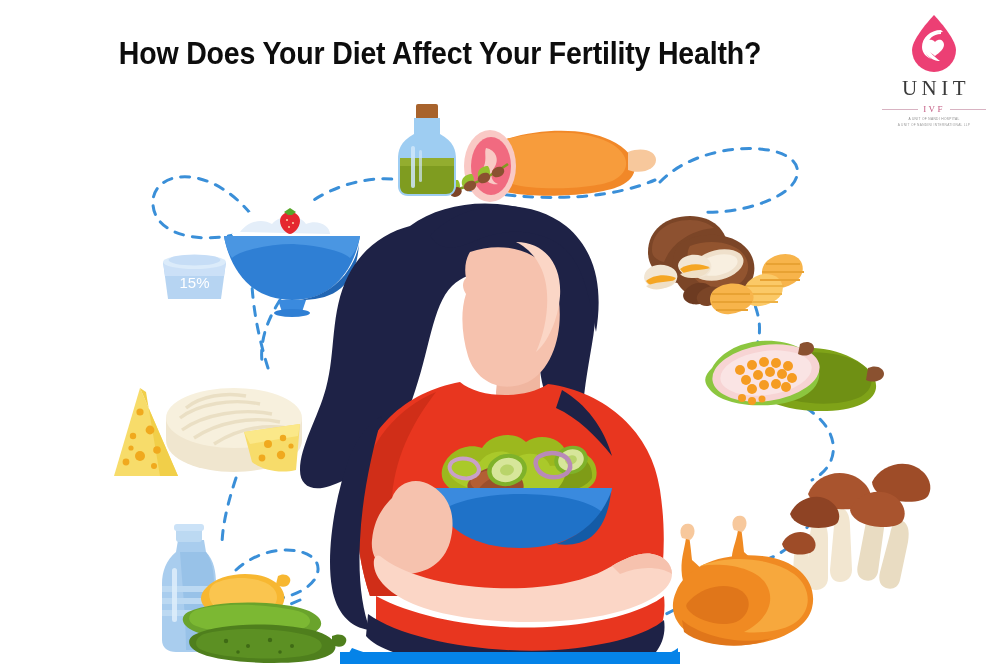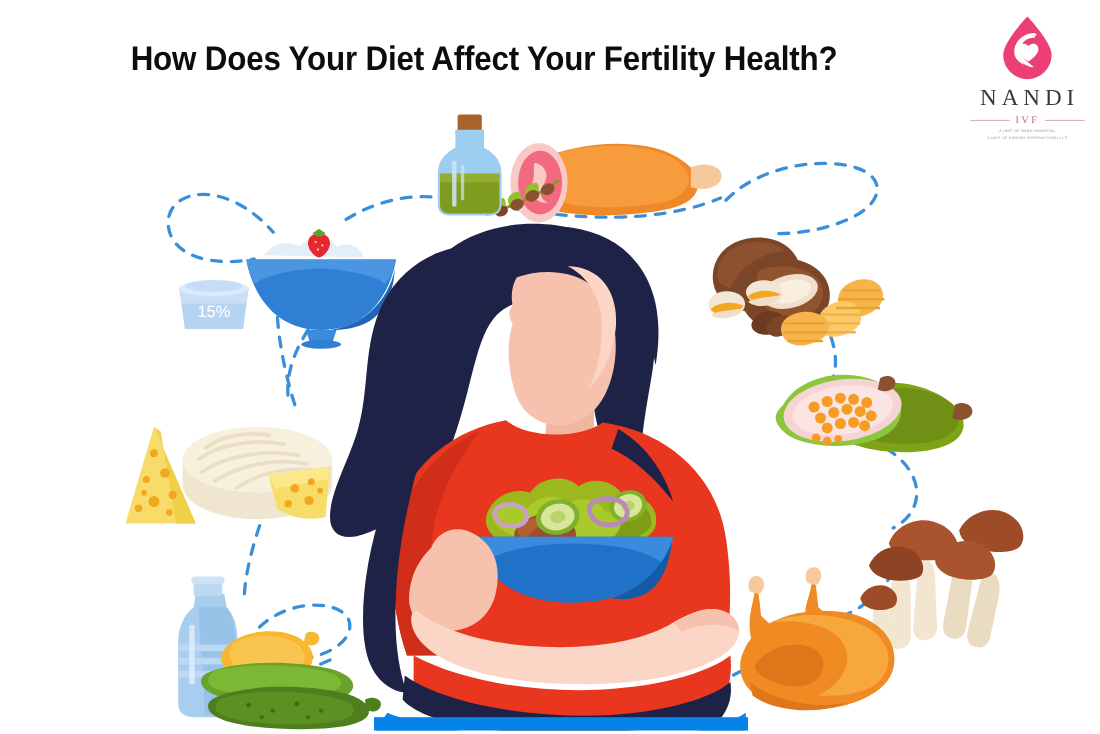--- a/index.html
+++ b/index.html
@@ -87,21 +87,21 @@
 
   <div id="logo">
     <div class="drop-wrap">
       <svg width="62" height="62" viewBox="0 0 62 62">
         <path d="M31 3 C31 3 53 26 53 38 A22 22 0 0 1 9 38 C9 26 31 3 31 3 Z" fill="#ec3f74"></path>
         <path d="M40 20 C30 20 22 27 22 36 C22 41 25 45 29 47 C24 46 19 41 19 35 C19 26 27 18 38 18 Z" fill="#ffffff"></path>
         <path d="M38 22 C30 22 25 27 25 33 C25 40 32 45 37 49 C33 50 20 44 20 33 C20 25 28 20 38 20 Z" fill="#ffffff"></path>
         <path d="M23 33 C23 29 26 27 29 28 C31 28.6 32 30 32 30 C32 30 33 28.6 35 28 C38 27 41 29 41 33 C41 38 33 43 32 44 C31 43 23 38 23 33 Z" fill="#ffffff"></path>
       </svg>
     </div>
-    <div class="brand">NANDI</div>
+    <div class="brand">UNIT</div>
     <div class="sub-row">
       <span class="rule"></span>
       <span class="ivf">IVF</span>
       <span class="rule"></span>
     </div>
     <div class="tagline">A UNIT OF NANDI HOSPITAL</div>
     <div class="tagline2">A UNIT OF NANDINI INTERNATIONAL LLP</div>
   </div>
 
   <svg id="scene" viewBox="0 0 1000 667">

